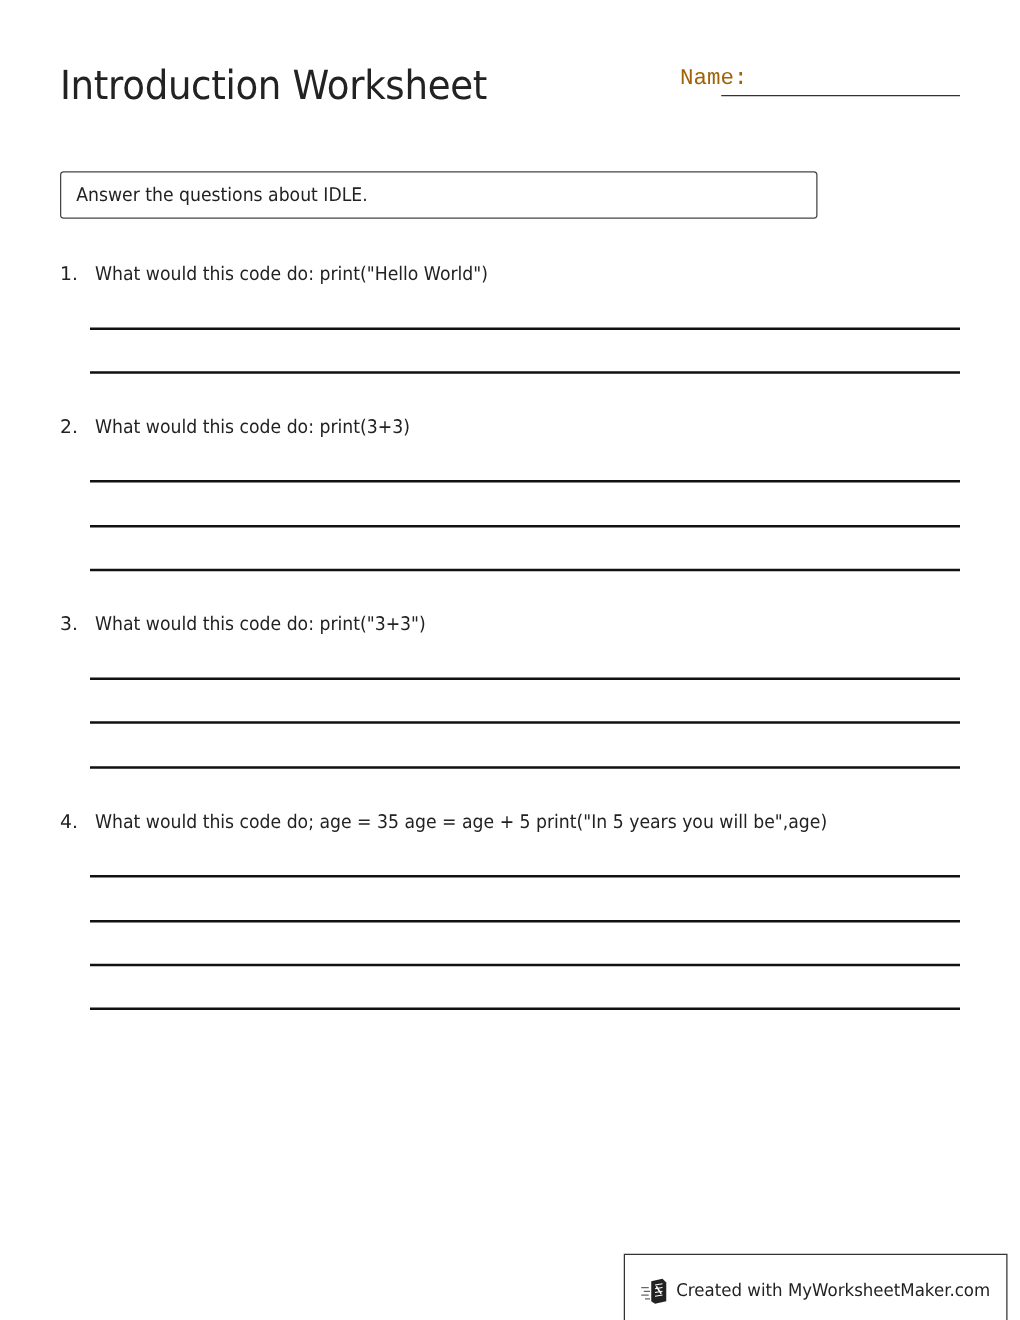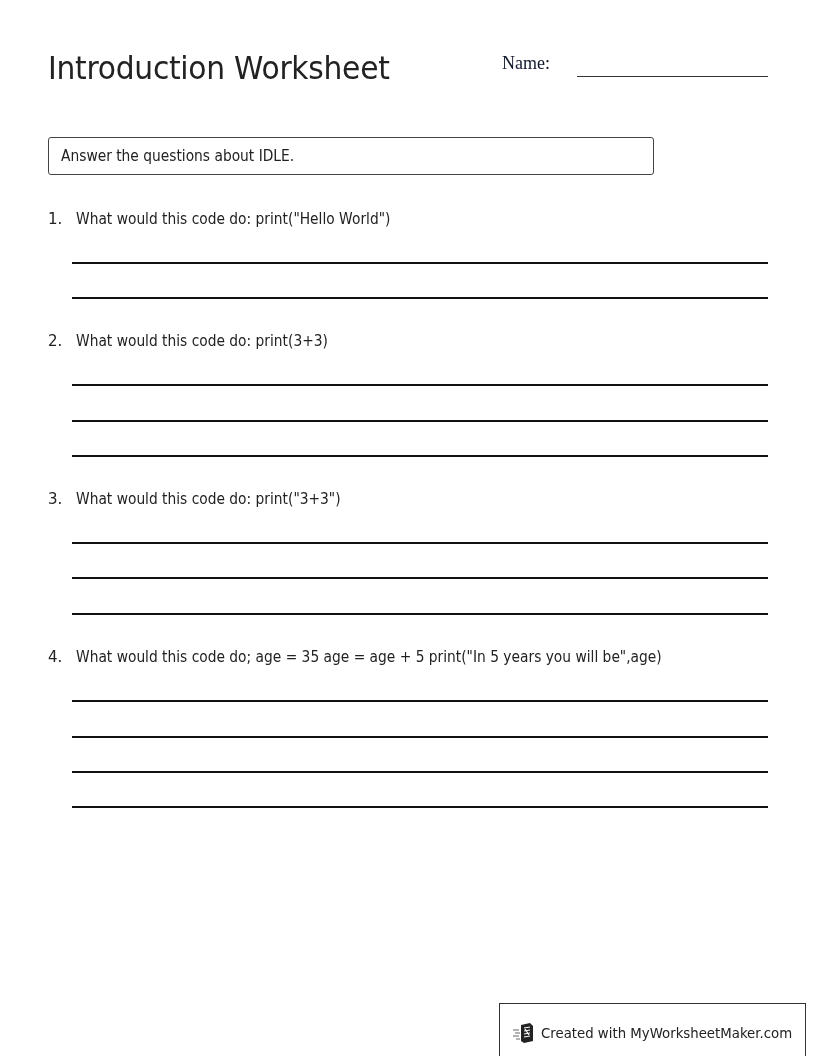--- a/index.html
+++ b/index.html
@@ -24,25 +24,25 @@
       color: #222;
       letter-spacing: -0.3px;
       margin: 0;
       line-height: 44px;
       font-family: "DejaVu Sans", sans-serif;
       transform: scaleX(0.93);
       transform-origin: left center;
     }
     .name-label {
       position: absolute;
-      left: 502px;
+      left: 544px;
       top: 53px;
-      font-family: Liberation Serif, serif;
+      font-family: Liberation Mono, monospace;
       font-size: 18px;
-      color: #0f172a;
+      color: #a16207;
     }
     .name-line {
       position: absolute;
       left: 577px;
       top: 76px;
       width: 191px;
       height: 0;
       border-top: 1px solid #333;
     }
     .instructions-box {

